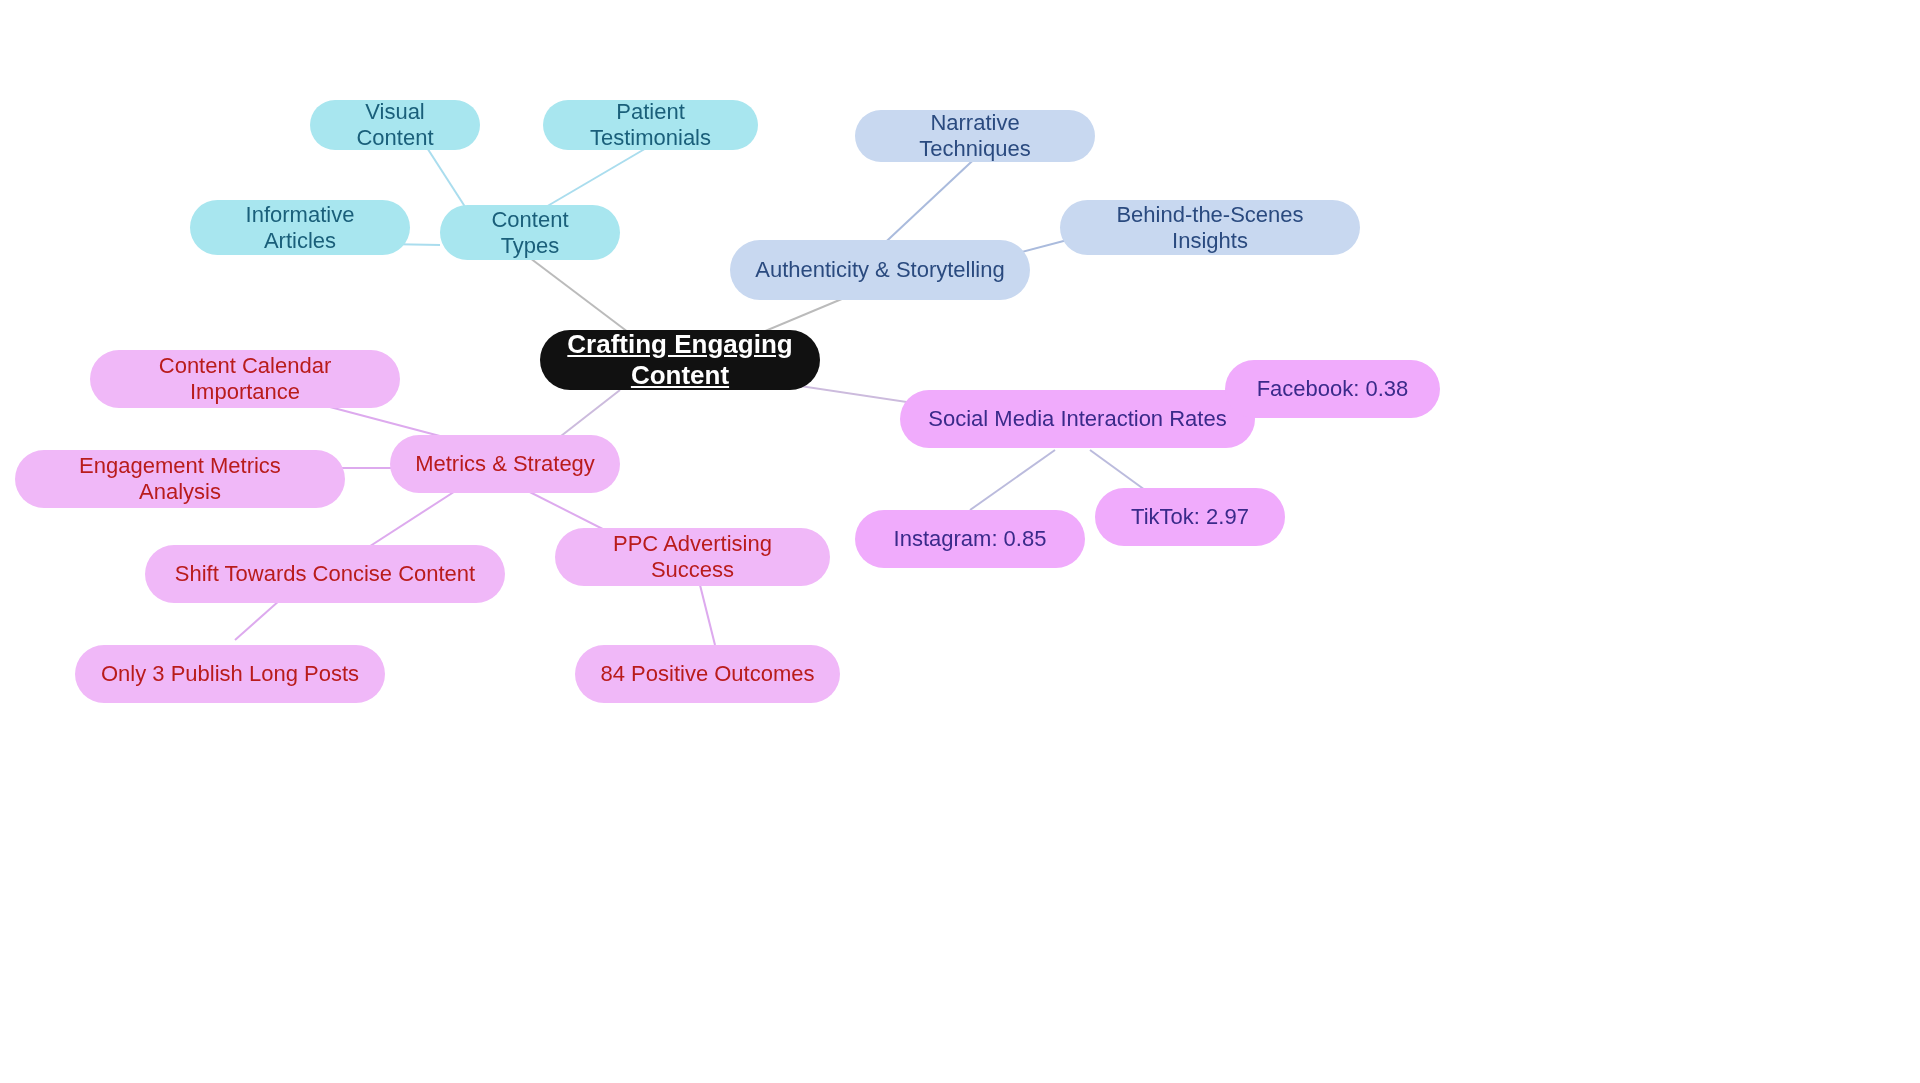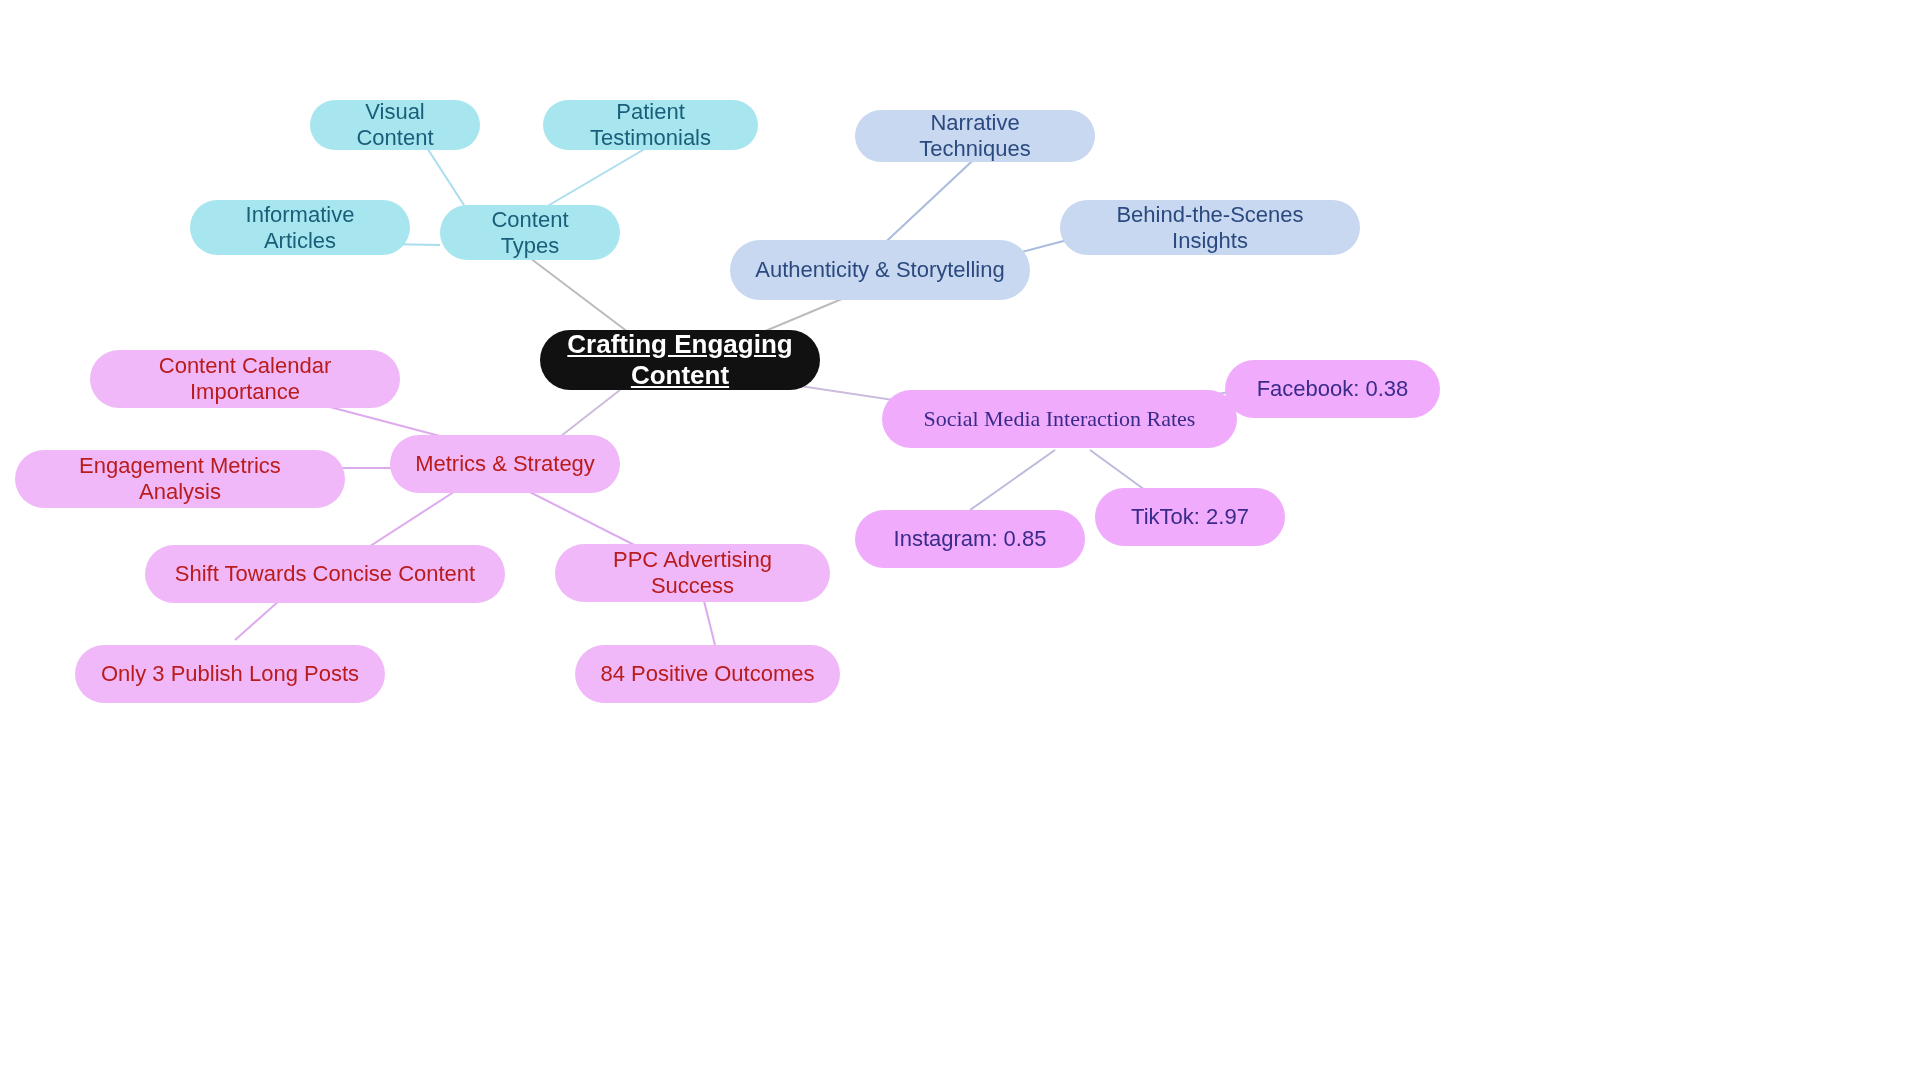--- a/index.html
+++ b/index.html
@@ -109,23 +109,23 @@
 <div class="node node-pink" style="left:390px; top:435px; width:230px; height:58px;">Metrics &amp; Strategy</div>
 
 <div class="node node-pink" style="left:90px; top:350px; width:310px; height:58px;">Content Calendar Importance</div>
 
 <div class="node node-pink" style="left:15px; top:450px; width:330px; height:58px;">Engagement Metrics Analysis</div>
 
 <div class="node node-pink" style="left:145px; top:545px; width:360px; height:58px;">Shift Towards Concise Content</div>
 
 <div class="node node-pink" style="left:75px; top:645px; width:310px; height:58px;">Only 3 Publish Long Posts</div>
 
-<div class="node node-pink" style="left:555px; top:528px; width:275px; height:58px;margin-top:16px;">PPC Advertising Success</div>
+<div class="node node-pink" style="left:555px; top:528px; width:275px; height:58px;">PPC Advertising Success</div>
 
 <div class="node node-pink" style="left:575px; top:645px; width:265px; height:58px;">84 Positive Outcomes</div>
 
-<div class="node node-lavender" style="left:882px; top:390px; width:355px; height:58px;font-family:Liberation Serif, serif;">Social Media Interaction Rates</div>
+<div class="node node-lavender" style="left:900px; top:390px; width:355px; height:58px;">Social Media Interaction Rates</div>
 
 <div class="node node-lavender" style="left:1225px; top:360px; width:215px; height:58px;">Facebook: 0.38</div>
 
 <div class="node node-lavender" style="left:855px; top:510px; width:230px; height:58px;text-align:right;">Instagram: 0.85</div>
 
 <div class="node node-lavender" style="left:1095px; top:488px; width:190px; height:58px;">TikTok: 2.97</div>
 
 </body></html>

